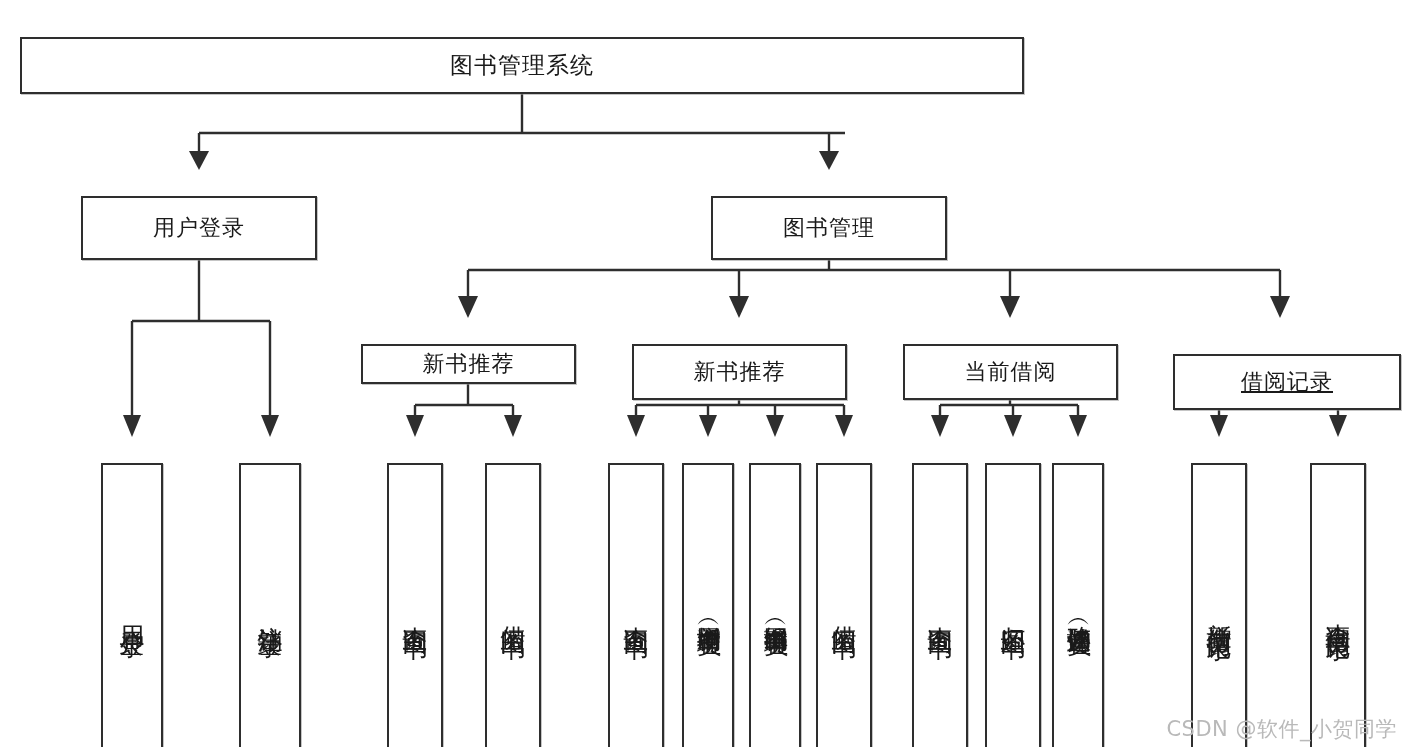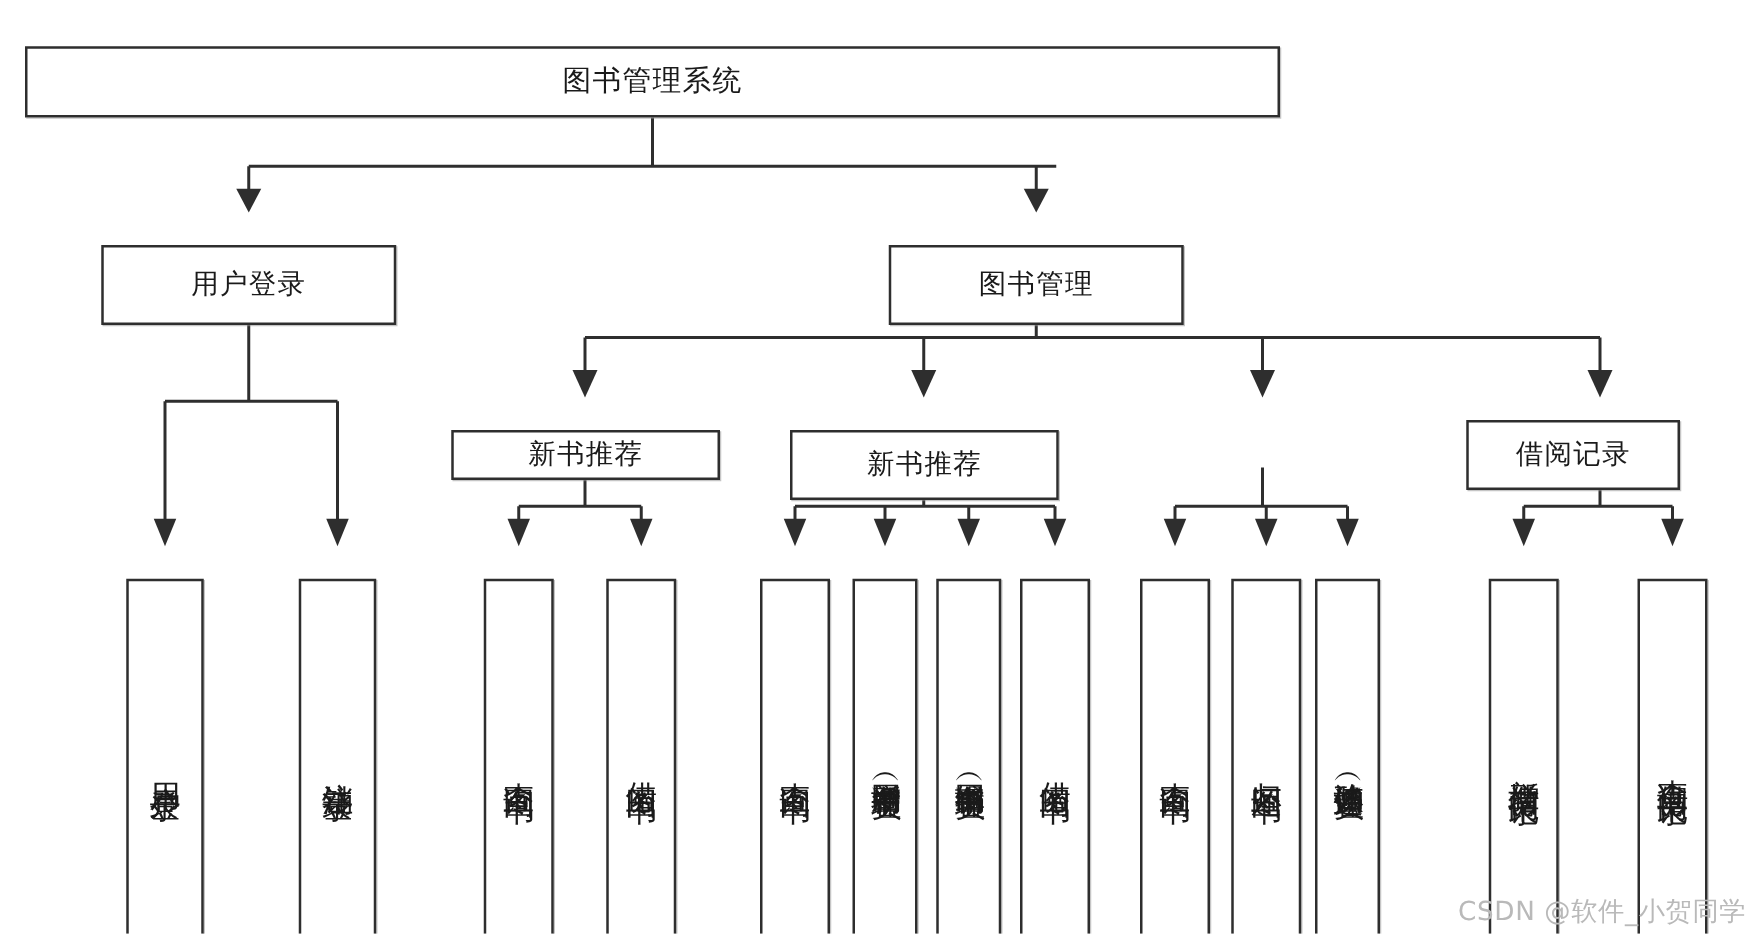--- a/index.html
+++ b/index.html
@@ -166,22 +166,23 @@
   <div class="node h" id="root-node" style="left:20px; top:11px; width:1004px; height:57px;">图书管理系统</div>
 
   <div class="node h" style="left:81px; top:170px; width:236px; height:64px;">用户登录</div>
 
   <div class="node h" style="left:711px; top:170px; width:236px; height:64px;">图书管理</div>
 
   <div class="node h" style="left:361px; top:318px; width:215px; height:40px;">新书推荐</div>
 
   <div class="node h" style="left:632px; top:318px; width:215px; height:56px;">新书推荐</div>
 
-
-  <div class="node h" style="left:1173px; top:310px; width:171px; height:56px;">借阅记录</div>
+  <div class="node h" style="left:903px; top:318px; width:215px; height:56px;">当前借阅</div>
+
+  <div class="node h" style="left:1173px; top:328px; width:228px; height:56px;text-decoration:underline;">借阅记录</div>
 
   <div class="node v" style="left:101px; top:437px; width:62px; height:297px;">用户登录</div>
 
   <div class="node v" style="left:239px; top:437px; width:62px; height:297px;">注销登录</div>
 
   <div class="node v" style="left:387px; top:437px; width:56px; height:297px;">查询图书</div>
 
   <div class="node v" style="left:485px; top:437px; width:56px; height:297px;">借阅图书</div>
 
   <div class="node v" style="left:608px; top:437px; width:56px; height:297px;">查询图书</div>

